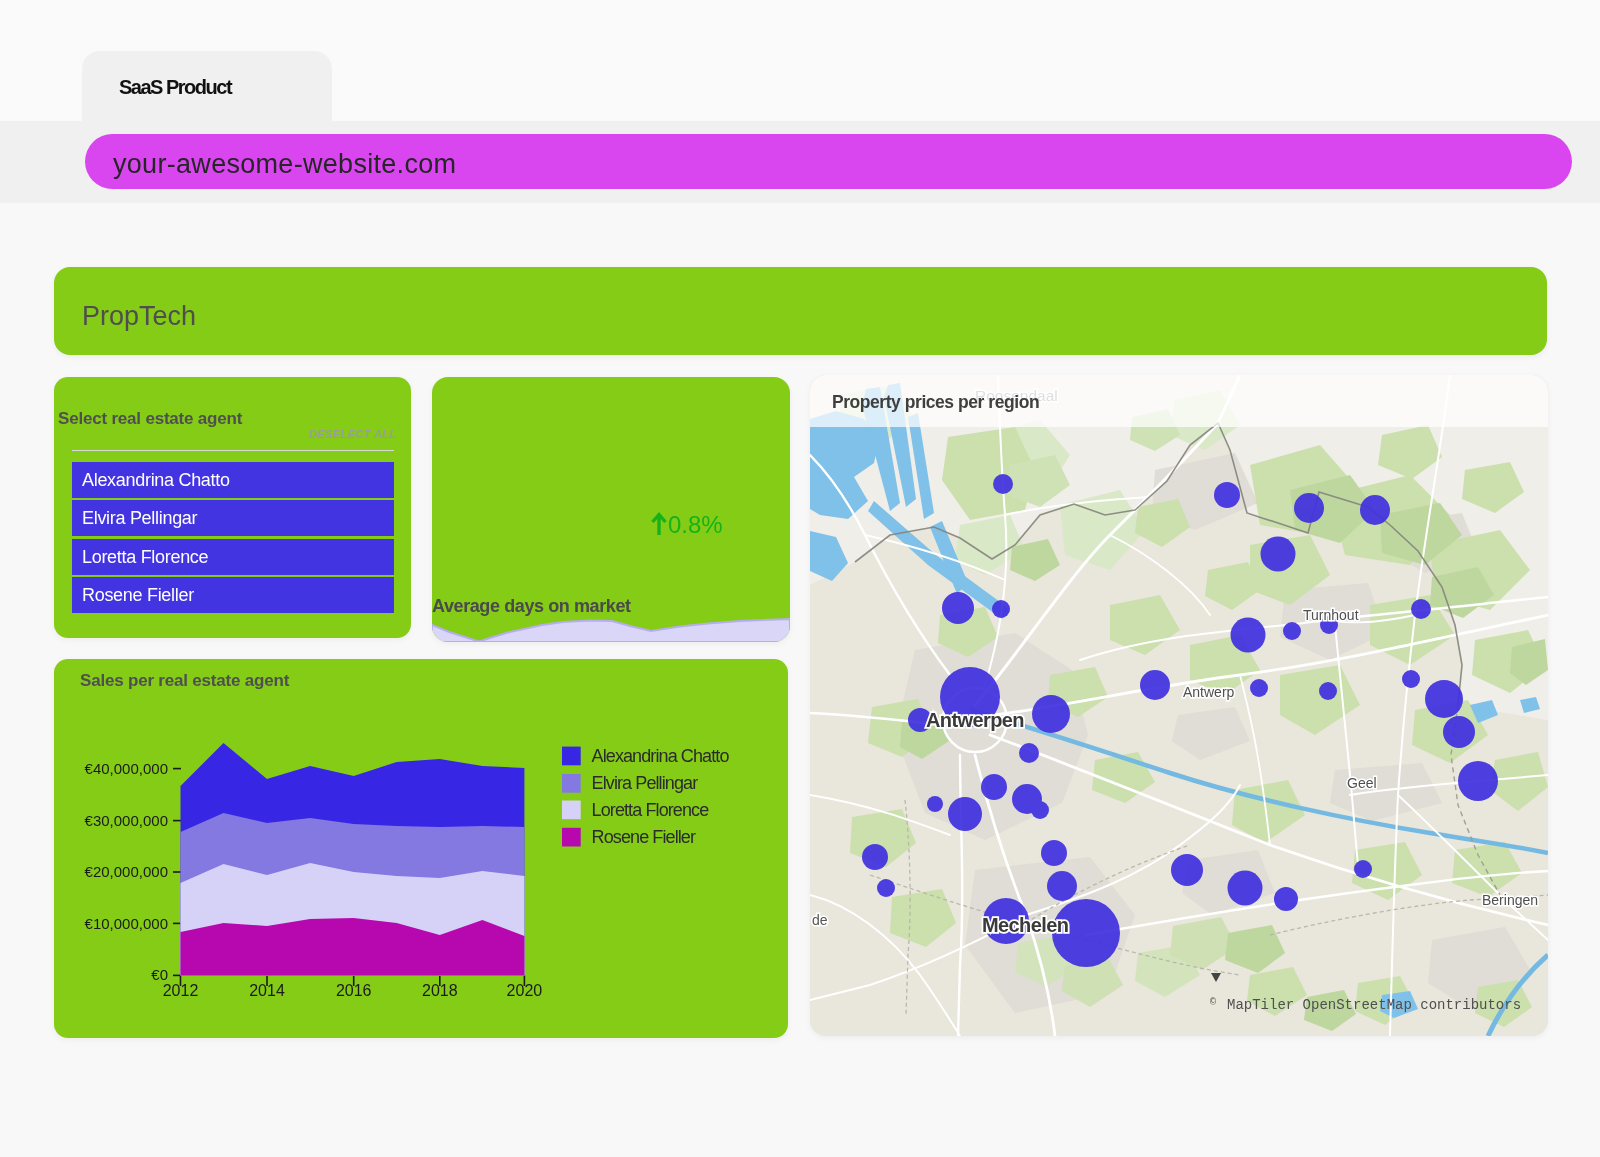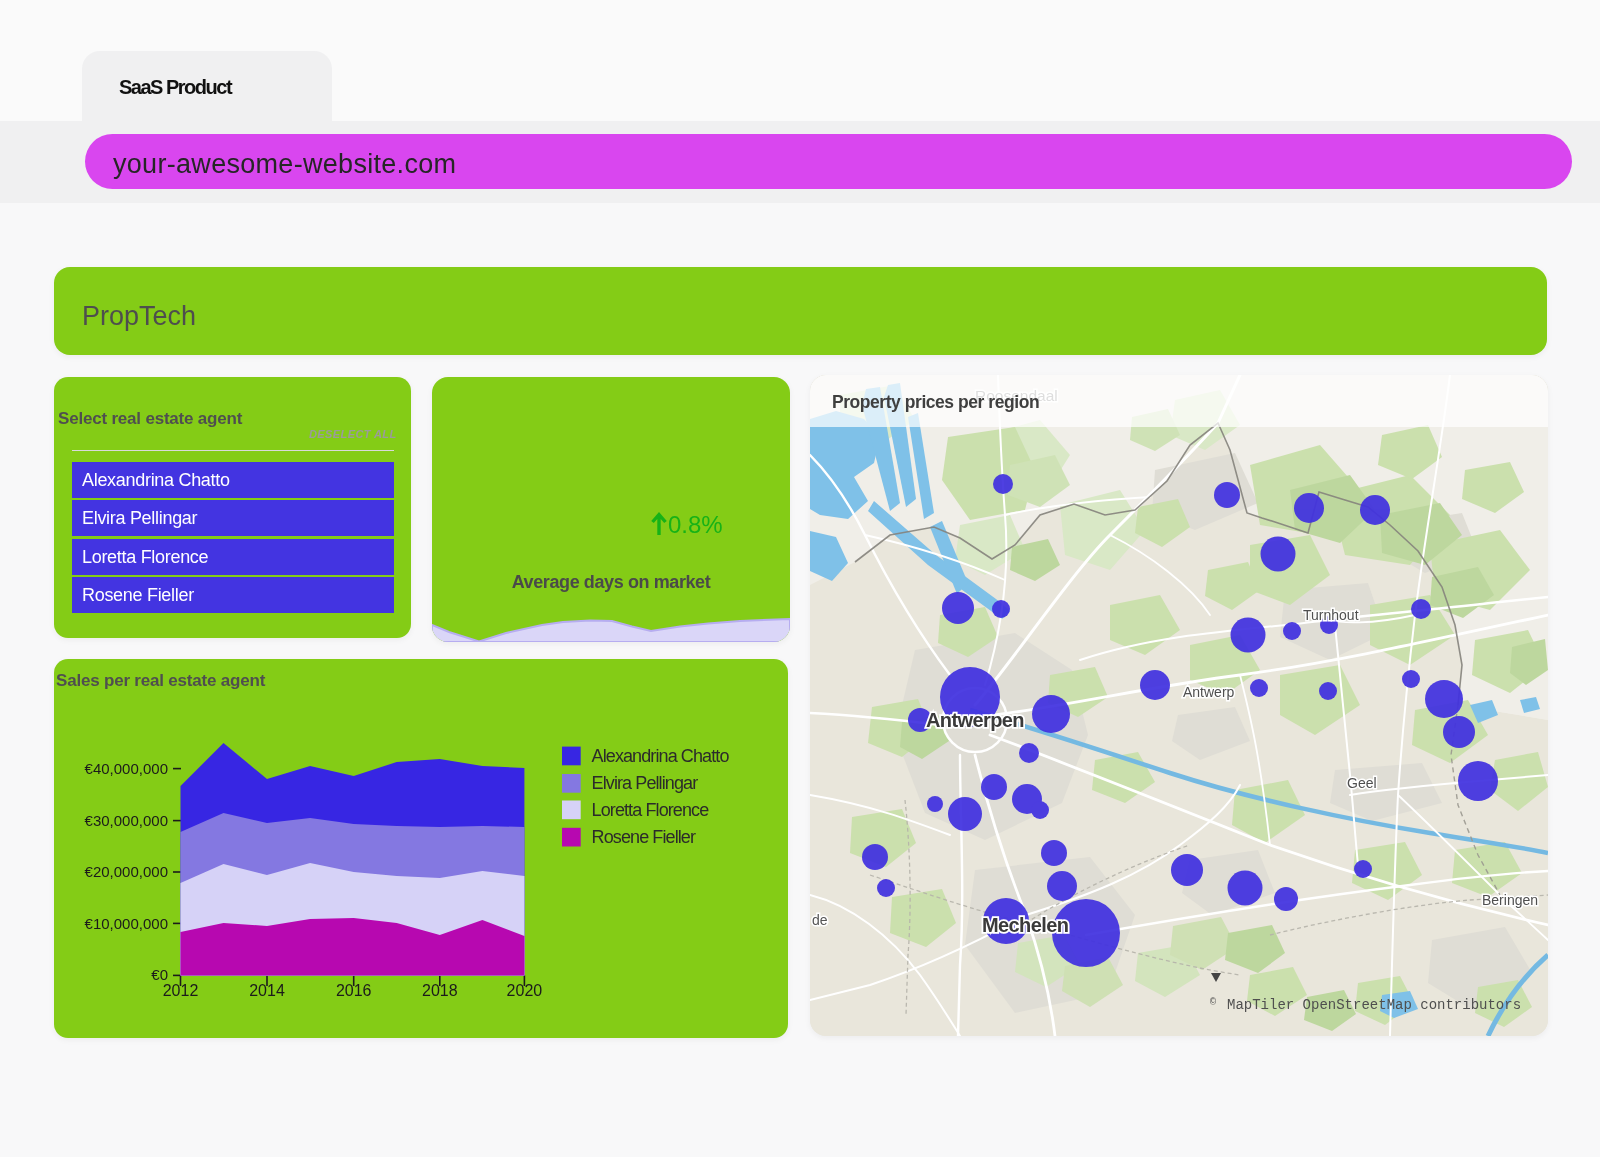--- a/index.html
+++ b/index.html
@@ -14,21 +14,21 @@
   .proptech{left:54px;top:267px;width:1493px;height:88px;border-radius:16px;}
   .proptech span{position:absolute;left:28px;top:34px;font-size:27px;color:#4e4e4e;}
   .selectcard{left:54px;top:377px;width:357px;height:261px;}
   .cardtitle{position:absolute;font-size:17px;font-weight:bold;color:#4f4f4f;letter-spacing:-0.2px;}
   .deselect{position:absolute;font-size:11px;font-weight:bold;color:#9b9b9b;letter-spacing:0.4px;}
   .divider{position:absolute;left:18px;right:18px;top:450px;height:1px;background:#d9d9d9;}
   .agentrow{position:absolute;width:322px;height:36px;background:#4334e1;color:#ffffff;font-size:18px;line-height:37px;padding-left:10px;box-sizing:border-box;letter-spacing:-0.3px;}
   .card81{left:432px;top:377px;width:358px;height:265px;border-radius:16px;overflow:hidden;}
   .big81{position:absolute;left:72px;top:46px;font-size:131px;color:#4433e2;line-height:131px;}
   
-  .metriclabel{position:absolute;width:358px;top:572px;text-align:center;font-size:18px;font-weight:bold;color:#4a4a4a;letter-spacing:-0.4px;}
+  .metriclabel{position:absolute;width:358px;top:596px;font-size:18px;font-weight:bold;color:#4a4a4a;letter-spacing:-0.4px;}
   .salescard{left:54px;top:659px;width:734px;height:379px;}
   .mapcard{left:810px;top:375px;width:738px;height:661px;border-radius:16px;overflow:hidden;background:#e9e6db;}
 </style>
 </head>
 <body>
 <div class="topwhite"></div>
 <div class="graybar"></div>
 <div class="tab">
     <span>SaaS Product</span>
   </div>
@@ -53,21 +53,21 @@
     <path d="M0,8 L17,15 L47,24.5 L74,16 L110,8 L131,5 L158,3.5 L180,4 L200,9.5 L219,14 L248,9.5 L276,6.5 L308,4 L358,2 L358,25 L0,25 Z" fill="#dad6f8" stroke="#b6adf0" stroke-width="2"></path>
   </svg>
 </div>
 <svg class="pctsvg" style="position:absolute;left:649px;top:509px;" width="80" height="28" viewBox="0 0 80 28">
     <path d="M10,26 L10,8 M3.5,13 L10,5.5 L16.5,13" stroke="#17b217" stroke-width="3.4" fill="none"></path>
     <text x="19" y="24" font-family="Liberation Sans" font-size="24" fill="#17b217">0.8%</text>
   </svg>
 <div class="metriclabel" style="left:432px;">Average days on market</div>
 
 <div class="card salescard"></div>
-<div class="cardtitle" style="left:56px;top:671px;">Sales per real estate agent</div>
+<div class="cardtitle" style="left:80px;top:671px;">Sales per real estate agent</div>
 <svg style="position:absolute;left:54px;top:659px;" width="734" height="379" viewBox="0 0 734 379">
   <g font-family="Liberation Sans" fill="#1b1b1b">
     <text x="114" y="115" font-size="15" text-anchor="end">€40,000,000</text>
     <text x="114" y="167" font-size="15" text-anchor="end">€30,000,000</text>
     <text x="114" y="218" font-size="15" text-anchor="end">€20,000,000</text>
     <text x="114" y="270" font-size="15" text-anchor="end">€10,000,000</text>
     <text x="114" y="321" font-size="15" text-anchor="end">€0</text>
     <g stroke="#1b1b1b" stroke-width="1.6">
       <line x1="119" y1="109.6" x2="127" y2="109.6"></line>
       <line x1="119" y1="161.6" x2="127" y2="161.6"></line>

